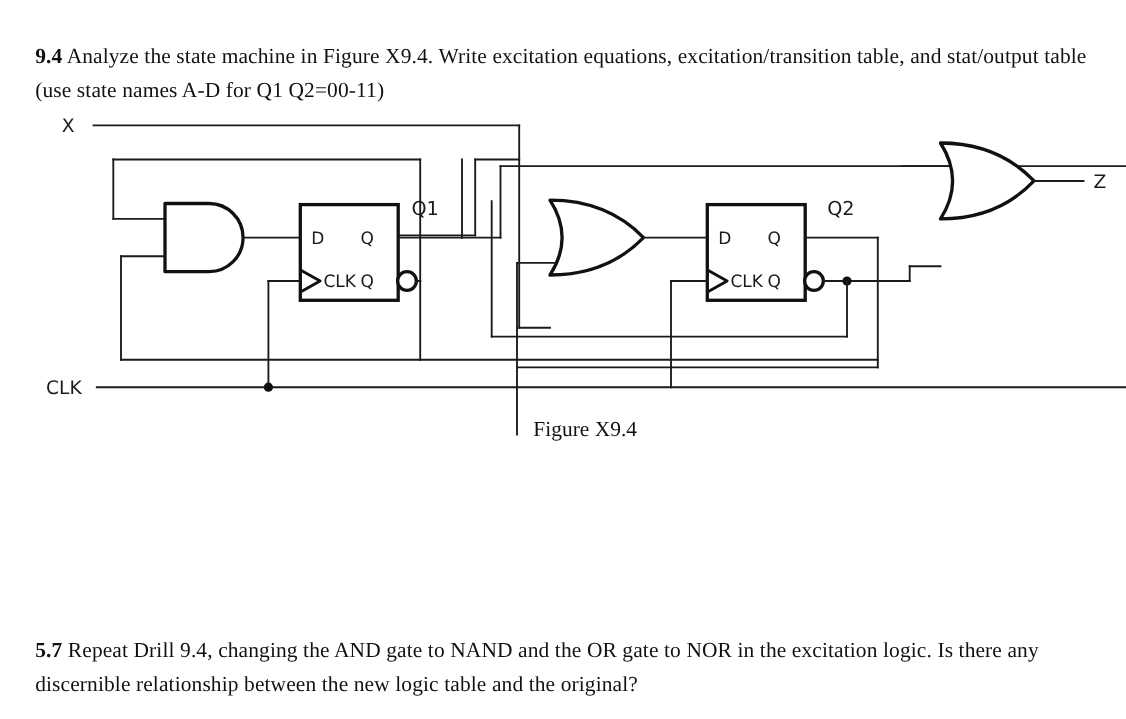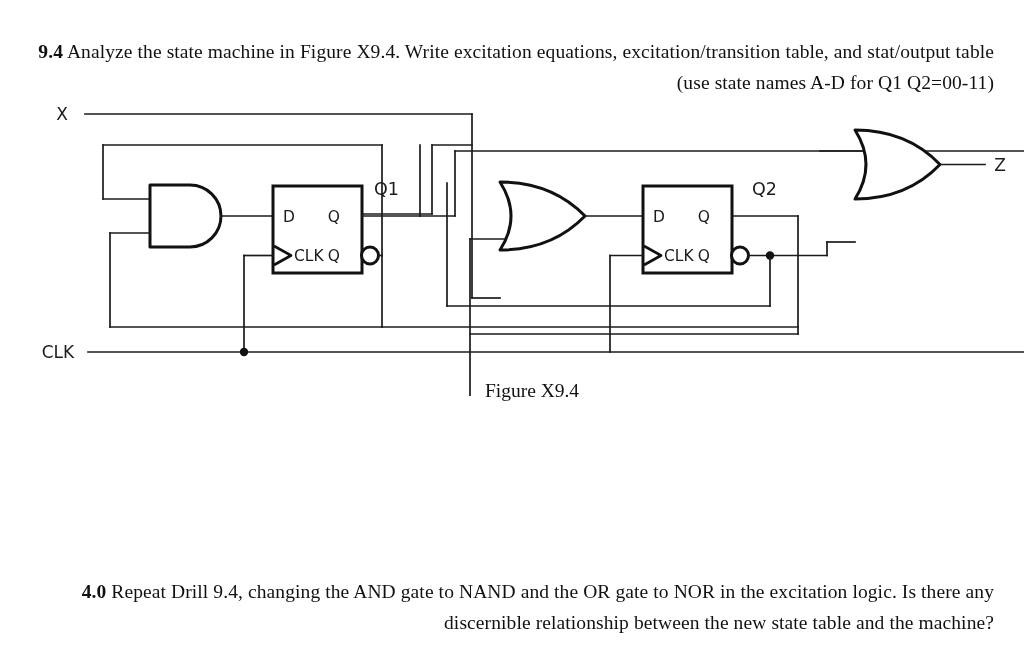--- a/index.html
+++ b/index.html
@@ -21,21 +21,21 @@
     inset: 0;
     width: 1024px;
     height: 654px;
   }
   .problem {
     position: absolute;
     left: 32px;
     width: 962px;
     font-size: 19.5px;
     line-height: 31px;
-    text-align: right;
+    text-align: left;
     letter-spacing: 0.1px;
   }
   #problem-94 { top: 16px; }
   #problem-95 { top: 556px; }
   .problem .num {
     font-weight: bold;
   }
   .figure-wrap {
     position: absolute;
     left: 0;
@@ -208,16 +208,16 @@
 
       <text class="lbl" x="62" y="24" text-anchor="middle">X</text>
       <text class="lbl" x="58" y="262" text-anchor="middle">CLK</text>
       <text class="lbl" x="1000" y="75" text-anchor="middle">Z</text>
     </svg>
   </div>
 
   <div class="figure-caption">Figure X9.4</div>
 
   <p class="problem" id="problem-95">
-    <span class="num">4.0</span><span> Repeat Drill 9.4, changing the AND gate to NAND and the OR gate to NOR in the excitation logic. Is there any discernible relationship between the new state table and the machine?</span>
+    <span class="num">5.7</span><span> Repeat Drill 9.4, changing the AND gate to NAND and the OR gate to NOR in the excitation logic. Is there any discernible relationship between the new logic table and the original?</span>
   </p>
 
 </div>
 
 </body></html>

